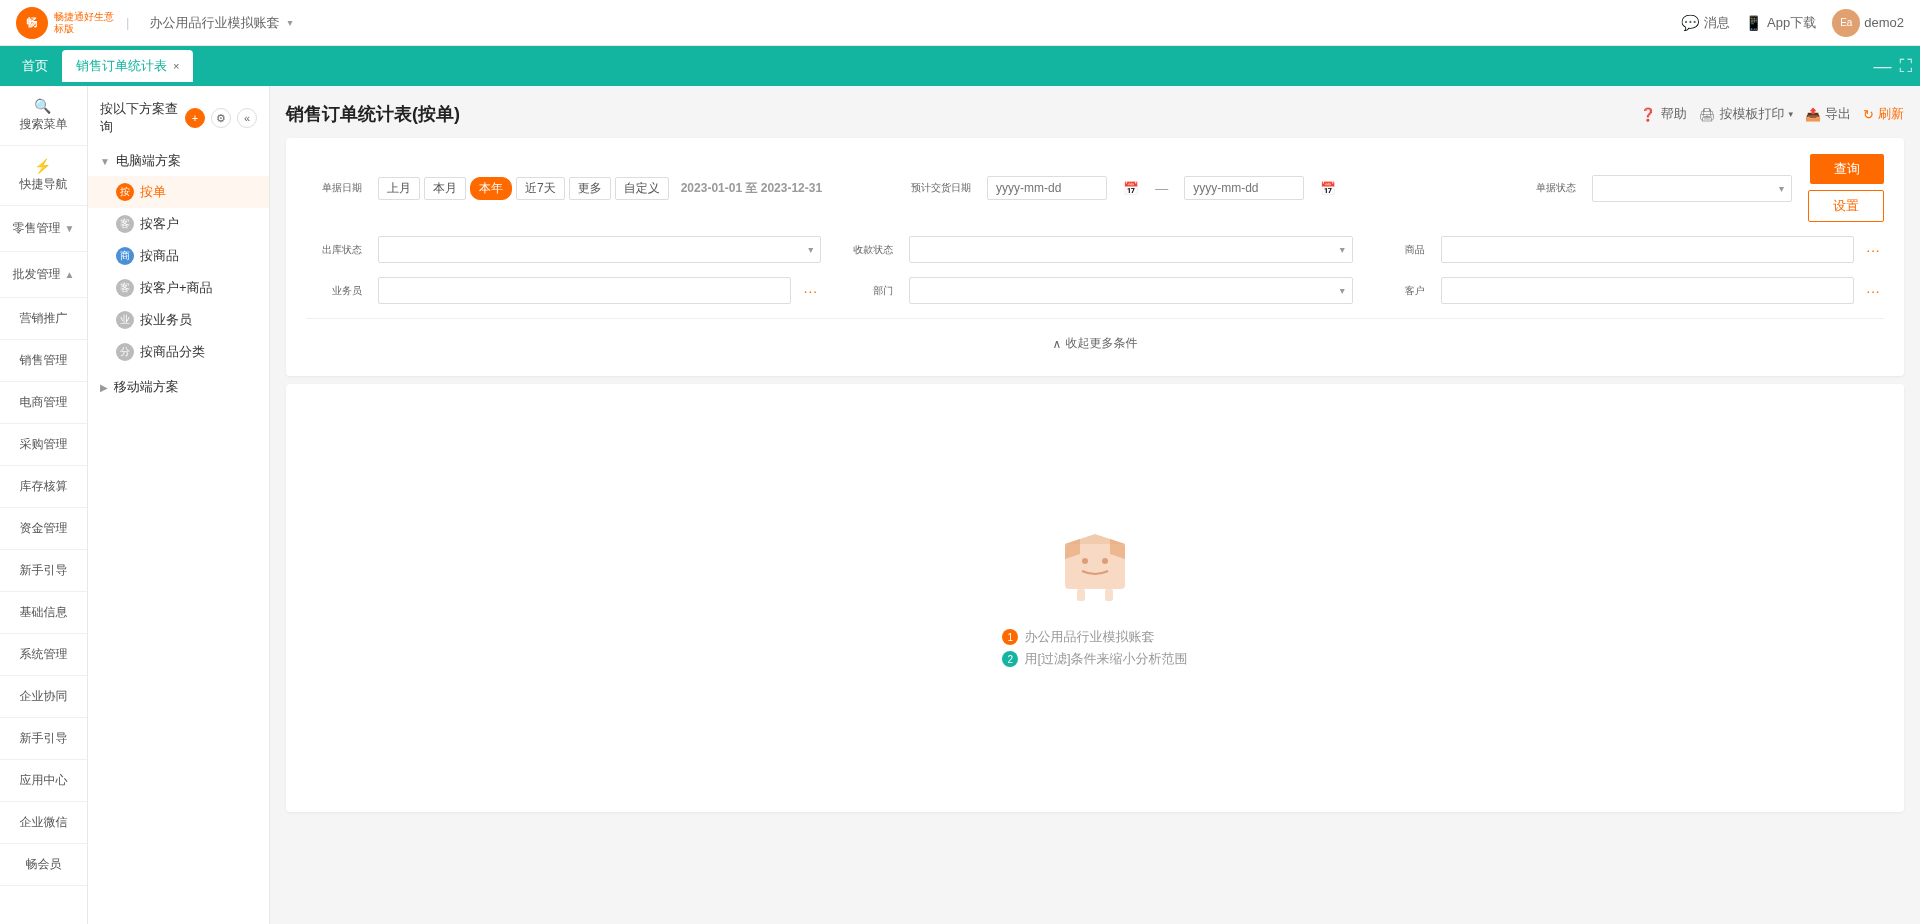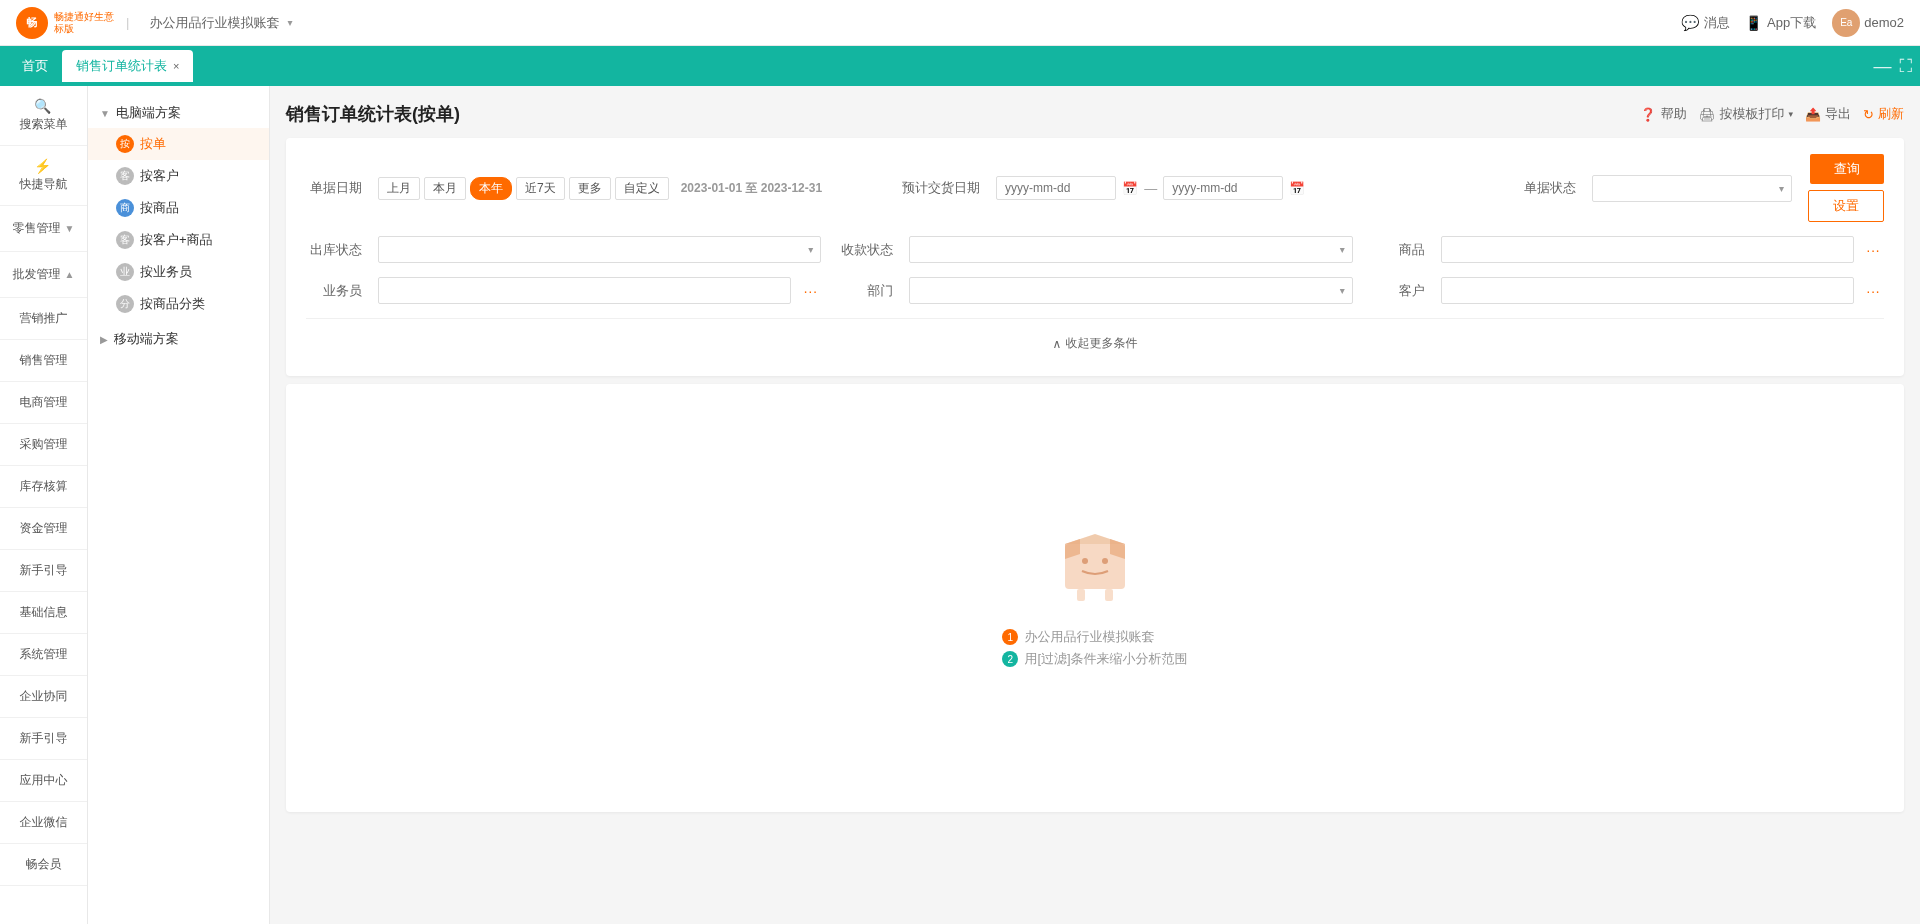--- a/index.html
+++ b/index.html
@@ -159,38 +159,38 @@
     .page-actions { display: flex; align-items: center; gap: 12px; color: #666; font-size: 13px; }
     .page-action { display: flex; align-items: center; gap: 4px; cursor: pointer; }
     .page-action.orange { color: #ff6a00; }
     .filter-row {
       display: flex;
       align-items: center;
       gap: 16px;
       margin-bottom: 14px;
     }
     .filter-row:last-child { margin-bottom: 0; }
-    .filter-label { color: #666; font-size: 13px; white-space: nowrap; min-width: 56px; text-align: right; }
+    .filter-label { color: #666; font-size: 10px; white-space: nowrap; min-width: 56px; text-align: right; }
     .filter-control { flex: 1; display: flex; align-items: center; gap: 8px; }
 
     
     .date-quick { display: flex; align-items: center; gap: 4px; }
     .date-btn {
       padding: 2px 8px;
       border: 1px solid #ddd;
       border-radius: 2px;
       cursor: pointer;
       font-size: 12px;
       color: #555;
       background: #fff;
     }
     .date-btn.active { background: #ff6a00; color: #fff; border-color: #ff6a00; border-radius: 10px; }
     .date-range-text { font-size: 12px; color: #999; margin-left: 4px; font-weight: bold; }
 
-    .date-input-group { display: flex; align-items: center; gap: 6px; flex: 1; }
+    .date-input-group { display: flex; align-items: center; gap: 16px; flex: 1; }
     .date-input {
       border: 1px solid #ddd;
       border-radius: 2px;
       padding: 4px 8px;
       font-size: 12px;
       color: #999;
       background: #fff;
       width: 120px;
     }
     .date-sep { color: #999; }
@@ -400,20 +400,28 @@
     </div>
     <div class="sidebar-item">
       <span>企业微信</span>
     </div>
     <div class="sidebar-item">
       <span>畅会员</span>
     </div>
   </div>
 
   <div class="left-panel">
+    <div class="left-panel-header">
+      <span>按以下方案查询</span>
+      <div class="left-panel-actions">
+        <div class="action-btn orange">+</div>
+        <div class="action-btn">⚙</div>
+        <div class="action-btn">«</div>
+      </div>
+    </div>
 
     <div class="plan-group">
       <div class="plan-group-header">
         <span class="arrow">▼</span>
         <span>电脑端方案</span>
       </div>
 
       <div class="plan-item active">
         <div class="plan-icon orange">按</div>
         <span>按单</span>

